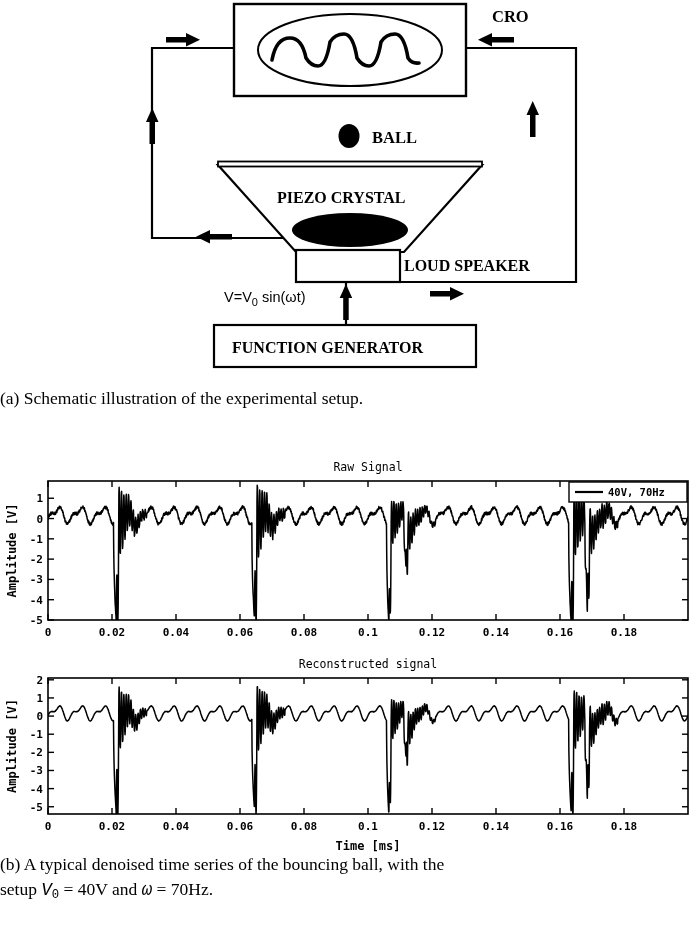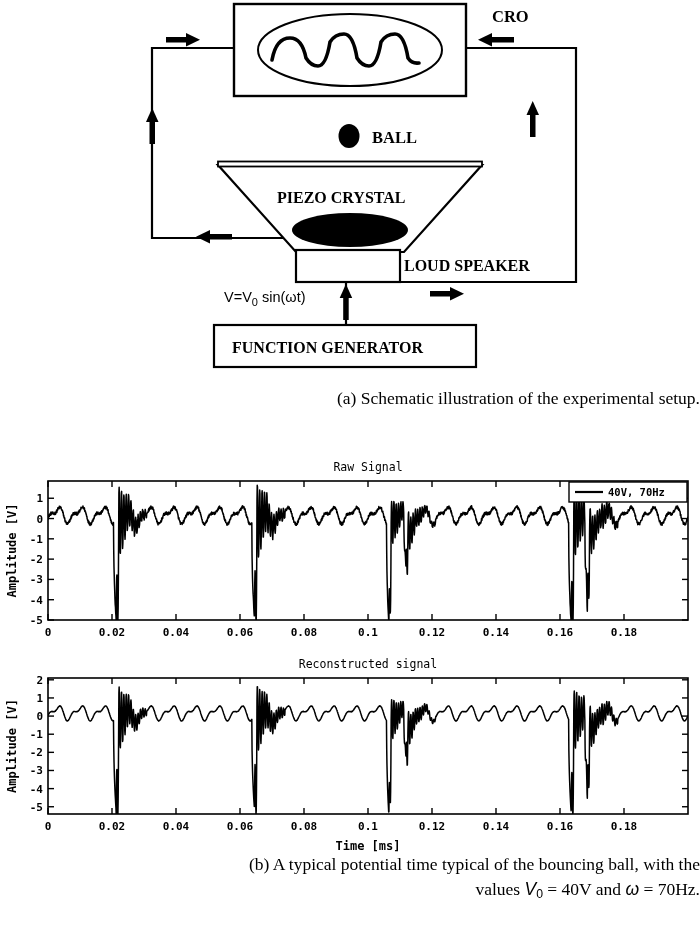--- a/index.html
+++ b/index.html
@@ -33,30 +33,30 @@
   .sch-label-sans {
     font-family: "Liberation Sans", sans-serif;
     fill: #000;
   }
 
   
   .caption {
     position: absolute;
     left: 0;
     width: 700px;
-    text-align: right;
+    text-align: left;
     font-family: "Liberation Serif", serif;
     font-size: 17.5px;
     line-height: 25px;
     color: #000;
   }
   #caption-a { top: 386px; }
   #caption-b { top: 852px; }
   .cap-line { display: block; white-space: nowrap; }
-  .mathvar { font-style: italic; font-family: Liberation Sans, sans-serif; }
+  .mathvar { font-style: italic; font-family: Liberation Mono, monospace; }
   .mathvar sub {
     font-size: 70%;
     font-style: normal;
     vertical-align: -0.25em;
   }
 
   
   #plots-panel {
     position: absolute;
     left: 0; top: 448px;
@@ -320,15 +320,15 @@
       <text x="0" y="0" class="axis-label" text-anchor="middle" transform="translate(16,98) rotate(-90)">Amplitude  [V]</text>
       <text x="368" y="202" class="axis-label" text-anchor="middle">Time  [ms]</text>
       <clipPath id="clip-reconstructed-signal">
         <rect x="48" y="30" width="640" height="136"></rect>
       </clipPath>
       <polyline points="48.00,67.55 48.25,66.98 48.49,66.75 48.74,66.04 48.98,65.46 49.23,65.34 49.48,64.79 49.72,64.57 49.97,64.18 50.22,64.07 50.46,64.08 50.71,63.85 50.95,63.70 51.20,63.70 51.45,63.43 51.69,63.54 51.94,63.30 52.18,63.51 52.43,63.78 52.68,63.61 52.92,63.58 53.17,63.79 53.42,63.56 53.66,63.71 53.91,63.63 54.15,63.62 54.40,63.65 54.65,63.44 54.89,63.40 55.14,63.07 55.38,63.28 55.63,62.77 55.88,62.39 56.12,62.18 56.37,61.90 56.62,61.43 56.86,61.41 57.11,61.04 57.35,60.69 57.60,60.20 57.85,59.67 58.09,59.54 58.34,58.89 58.58,58.87 58.83,58.56 59.08,58.48 59.32,58.04 59.57,57.90 59.82,58.18 60.06,57.82 60.31,58.03 60.55,58.08 60.80,58.45 61.05,58.62 61.29,59.25 61.54,59.61 61.78,60.04 62.03,60.48 62.28,61.28 62.52,61.77 62.77,62.72 63.02,63.45 63.26,63.93 63.51,64.79 63.75,65.54 64.00,66.61 64.25,67.24 64.49,67.83 64.74,68.65 64.98,69.27 65.23,69.91 65.48,70.58 65.72,71.18 65.97,71.87 66.22,72.13 66.46,72.45 66.71,72.50 66.95,72.93 67.20,72.99 67.45,72.83 67.69,72.91 67.94,72.74 68.18,72.30 68.43,72.30 68.68,71.79 68.92,71.44 69.17,71.07 69.42,70.53 69.66,70.17 69.91,69.42 70.15,69.12 70.40,68.41 70.65,67.91 70.89,67.64 71.14,67.06 71.38,66.29 71.63,66.18 71.88,65.79 72.12,65.01 72.37,64.97 72.62,64.71 72.86,64.26 73.11,63.83 73.35,63.86 73.60,63.50 73.85,63.58 74.09,63.52 74.34,63.58 74.58,63.41 74.83,63.44 75.08,63.47 75.32,63.66 75.57,63.80 75.82,63.69 76.06,63.84 76.31,63.81 76.55,63.55 76.80,63.73 77.05,63.74 77.29,63.64 77.54,63.35 77.78,63.41 78.03,63.35 78.28,62.89 78.52,62.72 78.77,62.43 79.02,62.27 79.26,61.80 79.51,61.73 79.75,61.13 80.00,60.81 80.25,60.45 80.49,60.09 80.74,59.61 80.98,59.16 81.23,58.87 81.48,58.65 81.72,58.57 81.97,58.09 82.22,58.04 82.46,58.05 82.71,57.82 82.95,58.02 83.20,57.99 83.45,58.46 83.69,58.36 83.94,58.97 84.18,59.27 84.43,59.70 84.68,60.14 84.92,60.91 85.17,61.26 85.42,62.02 85.66,62.68 85.91,63.46 86.15,64.33 86.40,64.91 86.65,65.94 86.89,66.47 87.14,67.47 87.38,68.15 87.63,68.73 87.88,69.47 88.12,70.21 88.37,70.70 88.62,71.13 88.86,71.84 89.11,72.21 89.35,72.50 89.60,72.62 89.85,72.63 90.09,72.99 90.34,72.91 90.58,72.96 90.83,72.66 91.08,72.40 91.32,72.31 91.57,71.85 91.82,71.33 92.06,71.06 92.31,70.51 92.55,70.17 92.80,69.66 93.05,69.10 93.29,68.68 93.54,67.72 93.78,67.35 94.03,66.77 94.28,66.42 94.52,65.98 94.77,65.37 95.02,65.32 95.26,64.64 95.51,64.69 95.75,64.15 96.00,64.12 96.25,63.74 96.49,63.78 96.74,63.53 96.98,63.33 97.23,63.29 97.48,63.57 97.72,63.40 97.97,63.63 98.22,63.68 98.46,63.43 98.71,63.55 98.95,63.82 99.20,63.58 99.45,63.66 99.69,63.58 99.94,63.56 100.18,63.79 100.43,63.75 100.68,63.32 100.92,63.14 101.17,62.93 101.42,62.79 101.66,62.59 101.91,62.13 102.15,61.73 102.40,61.40 102.65,61.09 102.89,60.72 103.14,60.29 103.38,59.92 103.63,59.53 103.88,59.38 104.12,58.92 104.37,58.75 104.62,58.68 104.86,58.22 105.11,57.93 105.35,58.09 105.60,57.91 105.85,58.08 106.09,58.16 106.34,58.25 106.58,58.56 106.83,58.86 107.08,59.14 107.32,59.91 107.57,60.29 107.82,60.79 108.06,61.30 108.31,62.13 108.55,62.75 108.80,63.69 109.05,64.45 109.29,65.18 109.54,65.73 109.78,66.74 110.03,67.44 110.28,68.31 110.52,69.09 110.77,69.42 111.02,70.17 111.26,70.90 111.51,71.30 111.75,71.98 112.00,71.95 112.25,72.28 112.49,72.61 112.74,72.68 112.98,73.09 113.23,73.05 113.48,72.63 113.72,96.74 113.97,111.85 114.22,121.79 114.46,129.38 114.71,135.88 114.95,141.64 115.20,146.94 115.45,151.29 115.69,155.62 115.94,159.66 116.18,166.00 116.43,140.61 116.68,122.94 116.92,121.44 117.17,133.35 117.42,151.33 117.66,164.95 117.91,166.00 118.15,151.02 118.40,121.50 118.65,81.14 118.89,44.62 119.14,38.98 119.38,46.49 119.63,64.17 119.88,83.65 120.12,97.18 120.37,99.71 120.62,90.34 120.86,73.42 121.11,55.92 121.35,44.66 121.60,44.16 121.85,54.44 122.09,70.54 122.34,85.35 122.58,93.51 122.83,91.89 123.08,81.08 123.32,65.69 123.57,52.69 123.82,46.55 124.06,49.13 124.31,59.46 124.55,72.69 124.80,83.50 125.05,86.75 125.29,82.05 125.54,70.98 125.78,58.41 126.03,48.78 126.28,46.21 126.52,50.83 126.77,60.83 127.02,71.22 127.26,78.30 127.51,78.66 127.75,72.56 128.00,62.47 128.25,52.84 128.49,46.84 128.74,47.74 128.98,53.98 129.23,62.95 129.48,71.44 129.72,75.72 129.97,74.54 130.22,68.52 130.46,60.51 130.71,54.02 130.95,51.90 131.20,54.99 131.45,61.83 131.69,70.42 131.94,76.81 132.18,79.36 132.43,76.97 132.68,71.51 132.92,65.60 133.17,61.52 133.42,61.57 133.66,65.18 133.91,71.89 134.15,78.57 134.40,82.55 134.65,83.07 134.89,79.39 135.14,74.28 135.38,69.17 135.63,66.42 135.88,67.34 136.12,71.12 136.37,75.91 136.62,80.49 136.86,82.10 137.11,80.37 137.35,76.11 137.60,70.99 137.85,66.67 138.09,65.29 138.34,66.07 138.58,69.25 138.83,72.84 139.08,75.69 139.32,75.50 139.57,73.30 139.82,69.18 140.06,64.74 140.31,61.81 140.55,61.30 140.80,63.07 141.05,65.96 141.29,68.91 141.54,70.52 141.78,70.04 142.03,67.41 142.28,64.31 142.52,61.39 142.77,60.03 143.02,60.31 143.26,62.84 143.51,65.74 143.75,67.99 144.00,69.10 144.25,68.11 144.49,66.00 144.74,63.12 144.98,61.55 145.23,60.66 145.48,61.67 145.72,64.09 145.97,66.11 146.22,67.68 146.46,67.50 146.71,62.99 146.95,63.10 147.20,62.77 147.45,62.51 147.69,62.11 147.94,61.89 148.18,61.38 148.43,61.10 148.68,60.83 148.92,60.39 149.17,59.89 149.42,59.37 149.66,59.21 149.91,58.84 150.15,58.60 150.40,58.41 150.65,58.27 150.89,58.13 151.14,57.86 151.38,58.20 151.63,58.01 151.88,58.31 152.12,58.30 152.37,58.80 152.62,58.94 152.86,59.16 153.11,59.77 153.35,60.40 153.60,60.82 153.85,61.77 154.09,62.21 154.34,63.19 154.58,63.69 154.83,64.59 155.08,65.55 155.32,66.28 155.57,66.85 155.82,67.85 156.06,68.60 156.31,69.12 156.55,70.00 156.80,70.27 157.05,70.78 157.29,71.42 157.54,71.69 157.78,72.20 158.03,72.38 158.28,72.56 158.52,72.92 158.77,73.09 159.02,72.70 159.26,72.61 159.51,72.39 159.75,72.29 160.00,71.99 160.25,71.77 160.49,71.35 160.74,70.86 160.98,70.23 161.23,69.80 161.48,69.31 161.72,69.00 161.97,68.45 162.22,67.78 162.46,67.11 162.71,66.87 162.95,66.40 163.20,65.70 163.45,65.22 163.69,65.06 163.94,64.68 164.18,64.42 164.43,64.06 164.68,64.01 164.92,63.57 165.17,63.47 165.42,63.78 165.66,63.63 165.91,63.41 166.15,63.48 166.40,63.53 166.65,63.47 166.89,63.43 167.14,63.75 167.38,63.87 167.63,63.53 167.88,63.89 168.12,63.65 168.37,63.89 168.62,63.77 168.86,63.44 169.11,63.48 169.35,63.23 169.60,63.30 169.85,62.95 170.09,62.52 170.34,62.35 170.58,61.91 170.83,61.68 171.08,61.42 171.32,60.85 171.57,60.47 171.82,60.40 172.06,59.93 172.31,59.52 172.55,59.06 172.80,58.96 173.05,58.69 173.29,58.19 173.54,58.33 173.78,58.17 174.03,57.94 174.28,58.09 174.52,58.08 174.77,58.32 175.02,58.43 175.26,58.53 175.51,59.16 175.75,59.57 176.00,59.71 176.25,60.41 176.49,61.14 176.74,61.49 176.98,62.44 177.23,62.95 177.48,63.89 177.72,64.64 177.97,65.57 178.22,66.37 178.46,66.89 178.71,67.71 178.95,68.57 179.20,69.41 179.45,70.00 179.69,70.34 179.94,70.94 180.18,71.36 180.43,72.02 180.68,72.48 180.92,72.62 181.17,72.97 181.42,72.93 181.66,73.00 181.91,72.80 182.15,72.73 182.40,72.40 182.65,72.53 182.89,71.85 183.14,71.64 183.38,71.02 183.63,70.75 183.88,70.33 184.12,69.91 184.37,69.35 184.62,68.61 184.86,68.09 185.11,67.56 185.35,67.18 185.60,66.49 185.85,66.17 186.09,65.57 186.34,65.29 186.58,65.08 186.83,64.66 187.08,64.39 187.32,63.92 187.57,63.95 187.82,63.69 188.06,63.46 188.31,63.34 188.55,63.42 188.80,63.37 189.05,63.48 189.29,63.38 189.54,63.71 189.78,63.62 190.03,63.72 190.28,63.91 190.52,63.78 190.77,63.62 191.02,63.55 191.26,63.58 191.51,63.70 191.75,63.67 192.00,63.65 192.25,63.12 192.49,62.91 192.74,62.77 192.98,62.59 193.23,62.49 193.48,62.20 193.72,61.55 193.97,61.16 194.22,61.12 194.46,60.37 194.71,60.13 194.95,60.00 195.20,59.32 195.45,59.07 195.69,58.67 195.94,58.64 196.18,58.28 196.43,58.37 196.68,58.16 196.92,57.83 197.17,57.83 197.42,57.87 197.66,58.29 197.91,58.63 198.15,58.75 198.40,59.10 198.65,59.65 198.89,59.93 199.14,60.38 199.38,61.32 199.63,61.71 199.88,62.64 200.12,63.05 200.37,63.80 200.62,64.93 200.86,65.72 201.11,66.39 201.35,67.35 201.60,67.75 201.85,68.83 202.09,69.14 202.34,69.89 202.58,70.37 202.83,71.29 203.08,71.47 203.32,71.89 203.57,72.43 203.82,72.47 204.06,72.89 204.31,72.95 204.55,72.88 204.80,72.94 205.05,72.94 205.29,72.61 205.54,72.20 205.78,72.09 206.03,71.78 206.28,71.38 206.52,70.83 206.77,70.26 207.02,69.50 207.26,68.98 207.51,68.58 207.75,68.18 208.00,67.38 208.25,67.08 208.49,66.58 208.74,65.87 208.98,65.82 209.23,65.09 209.48,64.89 209.72,64.64 209.97,64.08 210.22,63.85 210.46,63.72 210.71,63.56 210.95,63.74 211.20,63.36 211.45,63.54 211.69,63.43 211.94,63.44 212.18,63.65 212.43,63.54 212.68,63.76 212.92,63.52 213.17,63.67 213.42,63.82 213.66,63.69 213.91,63.86 214.15,63.55 214.40,63.46 214.65,63.51 214.89,63.39 215.14,63.28 215.38,63.00 215.63,62.68 215.88,62.57 216.12,62.31 216.37,62.06 216.62,61.53 216.86,61.40 217.11,60.89 217.35,60.70 217.60,59.92 217.85,59.70 218.09,59.49 218.34,59.22 218.58,58.89 218.83,58.64 219.08,58.31 219.32,58.08 219.57,58.26 219.82,57.93 220.06,57.91 220.31,58.18 220.55,58.08 220.80,58.55 221.05,58.67 221.29,59.12 221.54,59.52 221.78,59.87 222.03,60.50 222.28,61.05 222.52,62.00 222.77,62.78 223.02,63.36 223.26,64.11 223.51,65.01 223.75,65.80 224.00,66.48 224.25,67.27 224.49,67.81 224.74,68.56 224.98,69.43 225.23,70.24 225.48,70.65 225.72,71.06 225.97,71.83 226.22,71.99 226.46,72.26 226.71,72.52 226.95,73.01 227.20,73.01 227.45,72.78 227.69,73.04 227.94,72.83 228.18,72.41 228.43,72.11 228.68,71.91 228.92,71.61 229.17,71.00 229.42,70.69 229.66,70.16 229.91,69.74 230.15,69.20 230.40,68.42 230.65,68.08 230.89,67.43 231.14,67.00 231.38,66.57 231.63,65.99 231.88,65.64 232.12,65.09 232.37,64.92 232.62,64.45 232.86,64.06 233.11,64.02 233.35,63.77 233.60,63.63 233.85,63.58 234.09,63.60 234.34,63.60 234.58,63.59 234.83,63.69 235.08,63.67 235.32,63.54 235.57,63.62 235.82,63.66 236.06,63.52 236.31,63.86 236.55,63.69 236.80,63.71 237.05,63.60 237.29,63.57 237.54,63.54 237.78,63.33 238.03,63.20 238.28,63.20 238.52,63.00 238.77,62.75 239.02,62.13 239.26,61.72 239.51,61.37 239.75,61.26 240.00,61.02 240.25,60.48 240.49,60.21 240.74,59.62 240.98,59.35 241.23,59.02 241.48,58.94 241.72,58.34 241.97,58.50 242.22,58.22 242.46,58.21 242.71,57.99 242.95,58.04 243.20,57.93 243.45,58.15 243.69,58.34 243.94,58.93 244.18,59.10 244.43,59.70 244.68,60.16 244.92,60.58 245.17,61.36 245.42,62.05 245.66,62.68 245.91,63.55 246.15,64.09 246.40,64.98 246.65,65.71 246.89,66.60 247.14,67.27 247.38,67.96 247.63,68.98 247.88,69.55 248.12,70.35 248.37,70.82 248.62,71.36 248.86,71.60 249.11,72.13 249.35,72.57 249.60,72.84 249.85,72.61 250.09,72.77 250.34,73.06 250.58,72.96 250.83,72.60 251.08,72.30 251.32,72.21 251.57,71.72 251.82,71.35 252.06,102.34 252.31,114.57 252.55,123.17 252.80,130.28 253.05,136.09 253.29,141.45 253.54,146.52 253.78,150.91 254.03,154.71 254.28,158.46 254.52,154.07 254.77,128.06 255.02,116.41 255.26,121.73 255.51,138.47 255.75,157.17 256.00,166.00 256.25,162.80 256.49,140.80 256.74,106.50 256.98,52.38 257.23,38.69 257.48,38.84 257.72,51.98 257.97,72.39 258.22,91.71 258.46,101.88 258.71,99.17 258.95,85.22 259.20,66.11 259.45,49.33 259.69,41.54 259.94,46.09 260.18,59.98 260.43,77.13 260.68,91.06 260.92,95.45 261.17,89.02 261.42,74.93 261.66,58.57 261.91,46.74 262.15,43.60 262.40,50.59 262.65,63.39 262.89,77.03 263.14,85.78 263.38,85.88 263.63,77.58 263.88,64.39 264.12,51.45 264.37,44.01 264.62,44.64 264.86,52.61 265.11,64.48 265.35,74.88 265.60,79.90 265.85,77.66 266.09,69.39 266.34,58.20 266.58,49.59 266.83,46.20 267.08,49.88 267.32,58.52 267.57,69.26 267.82,77.21 268.06,79.82 268.31,76.55 268.55,68.82 268.80,60.36 269.05,54.90 269.29,54.98 269.54,60.23 269.78,69.10 270.03,77.37 270.28,82.98 270.52,83.27 270.77,79.12 271.02,72.24 271.26,66.00 271.51,62.75 271.75,64.25 272.00,69.66 272.25,76.82 272.49,83.10 272.74,85.71 272.98,83.86 273.23,78.45 273.48,72.20 273.72,66.91 273.97,65.01 274.22,67.22 274.46,71.65 274.71,77.24 274.95,80.71 275.20,80.78 275.45,77.52 275.69,72.38 275.94,66.79 276.18,62.69 276.43,62.24 276.68,64.47 276.92,68.83 277.17,72.73 277.42,74.44 277.66,73.42 277.91,70.21 278.15,65.49 278.40,61.34 278.65,59.16 278.89,59.95 279.14,62.95 279.38,66.74 279.63,69.59 279.88,70.84 280.12,69.48 280.37,66.44 280.62,62.77 280.86,60.16 281.11,59.27 281.35,61.18 281.60,64.17 281.85,67.32 282.09,69.62 282.34,69.55 282.58,68.11 282.83,64.75 283.08,61.89 283.32,60.05 283.57,60.29 283.82,61.72 284.06,64.43 284.31,66.72 284.55,67.35 284.80,66.86 285.05,61.88 285.29,61.59 285.54,61.21 285.78,60.62 286.03,60.16 286.28,59.87 286.52,59.41 286.77,59.11 287.02,58.77 287.26,58.84 287.51,58.54 287.75,58.34 288.00,58.25 288.25,58.01 288.49,58.09 288.74,57.89 288.98,58.14 289.23,58.36 289.48,58.39 289.72,58.80 289.97,59.10 290.22,59.72 290.46,60.09 290.71,60.94 290.95,61.70 291.20,62.15 291.45,63.06 291.69,63.78 291.94,64.64 292.18,65.19 292.43,66.03 292.68,66.67 292.92,67.44 293.17,68.18 293.42,69.02 293.66,69.51 293.91,70.35 294.15,71.00 294.40,71.24 294.65,71.92 294.89,72.22 295.14,72.50 295.38,72.74 295.63,72.64 295.88,72.84 296.12,73.05 296.37,72.78 296.62,72.54 296.86,72.18 297.11,72.31 297.35,71.60 297.60,71.22 297.85,70.85 298.09,70.60 298.34,69.80 298.58,69.20 298.83,68.78 299.08,68.17 299.32,67.86 299.57,67.32 299.82,66.77 300.06,66.34 300.31,65.81 300.55,65.39 300.80,65.23 301.05,64.56 301.29,64.24 301.54,64.32 301.78,63.77 302.03,63.70 302.28,63.80 302.52,63.48 302.77,63.66 303.02,63.32 303.26,63.65 303.51,63.36 303.75,63.76 304.00,63.78 304.25,63.71 304.49,63.76 304.74,63.69 304.98,63.86 305.23,63.74 305.48,63.75 305.72,63.49 305.97,63.49 306.22,63.28 306.46,63.56 306.71,62.99 306.95,62.97 307.20,62.78 307.45,62.52 307.69,62.04 307.94,61.91 308.18,61.63 308.43,61.18 308.68,60.64 308.92,60.46 309.17,59.75 309.42,59.66 309.66,59.20 309.91,58.81 310.15,58.59 310.40,58.59 310.65,58.09 310.89,58.30 311.14,58.12 311.38,58.03 311.63,57.90 311.88,58.12 312.12,58.46 312.37,58.56 312.62,58.94 312.86,59.55 313.11,60.01 313.35,60.43 313.60,61.18 313.85,61.43 314.09,62.10 314.34,62.90 314.58,63.81 314.83,64.64 315.08,65.27 315.32,66.23 315.57,67.07 315.82,67.85 316.06,68.54 316.31,69.33 316.55,69.70 316.80,70.54 317.05,70.89 317.29,71.64 317.54,71.77 317.78,72.09 318.03,72.50 318.28,72.78 318.52,72.87 318.77,72.94 319.02,72.90 319.26,72.85 319.51,72.67 319.75,72.50 320.00,71.88 320.25,71.55 320.49,71.10 320.74,71.04 320.98,70.47 321.23,69.70 321.48,69.54 321.72,68.69 321.97,68.15 322.22,67.71 322.46,67.24 322.71,66.76 322.95,66.03 323.20,65.60 323.45,65.45 323.69,64.94 323.94,64.56 324.18,64.22 324.43,64.01 324.68,64.09 324.92,63.60 325.17,63.43 325.42,63.75 325.66,63.54 325.91,63.58 326.15,63.45 326.40,63.40 326.65,63.37 326.89,63.55 327.14,63.68 327.38,63.78 327.63,63.68 327.88,63.88 328.12,63.69 328.37,63.66 328.62,63.83 328.86,63.81 329.11,63.35 329.35,63.44 329.60,63.27 329.85,63.07 330.09,62.75 330.34,62.48 330.58,61.99 330.83,61.62 331.08,61.21 331.32,60.78 331.57,60.65 331.82,60.29 332.06,59.74 332.31,59.37 332.55,59.19 332.80,58.83 333.05,58.81 333.29,58.55 333.54,58.16 333.78,57.94 334.03,57.95 334.28,57.93 334.52,58.09 334.77,58.13 335.02,58.24 335.26,58.74 335.51,59.15 335.75,59.44 336.00,60.01 336.25,60.41 336.49,61.20 336.74,61.87 336.98,62.20 337.23,63.25 337.48,64.05 337.72,64.52 337.97,65.55 338.22,66.07 338.46,67.08 338.71,67.73 338.95,68.68 339.20,69.08 339.45,69.81 339.69,70.57 339.94,71.00 340.18,71.74 340.43,71.95 340.68,72.27 340.92,72.78 341.17,72.70 341.42,72.96 341.66,72.80 341.91,72.99 342.15,72.81 342.40,72.45 342.65,72.39 342.89,71.84 343.14,71.62 343.38,71.30 343.63,70.91 343.88,70.34 344.12,69.79 344.37,69.34 344.62,68.62 344.86,68.07 345.11,67.62 345.35,67.26 345.60,66.77 345.85,66.13 346.09,65.66 346.34,65.23 346.58,65.04 346.83,64.46 347.08,64.54 347.32,63.98 347.57,63.71 347.82,63.82 348.06,63.76 348.31,63.77 348.55,63.33 348.80,63.52 349.05,63.45 349.29,63.57 349.54,63.49 349.78,63.74 350.03,63.58 350.28,63.52 350.52,63.73 350.77,63.56 351.02,63.69 351.26,63.56 351.51,63.87 351.75,63.36 352.00,63.28 352.25,63.38 352.49,63.12 352.74,63.01 352.98,62.43 353.23,62.19 353.48,62.12 353.72,61.86 353.97,61.51 354.22,60.79 354.46,60.68 354.71,60.27 354.95,59.86 355.20,59.50 355.45,59.00 355.69,58.80 355.94,58.68 356.18,58.43 356.43,58.23 356.68,58.05 356.92,58.15 357.17,57.99 357.42,57.90 357.66,58.28 357.91,58.34 358.15,58.91 358.40,59.22 358.65,59.37 358.89,60.14 359.14,60.75 359.38,61.30 359.63,61.71 359.88,62.53 360.12,63.14 360.37,63.95 360.62,64.90 360.86,65.63 361.11,66.41 361.35,67.33 361.60,67.74 361.85,68.74 362.09,69.43 362.34,70.11 362.58,70.75 362.83,71.13 363.08,71.50 363.32,71.84 363.57,72.41 363.82,72.46 364.06,72.83 364.31,73.06 364.55,73.06 364.80,72.90 365.05,72.89 365.29,72.58 365.54,72.34 365.78,71.77 366.03,71.69 366.28,71.33 366.52,70.79 366.77,70.41 367.02,69.82 367.26,69.06 367.51,68.62 367.75,68.12 368.00,67.58 368.25,66.90 368.49,66.67 368.74,65.97 368.98,65.44 369.23,65.38 369.48,64.76 369.72,64.50 369.97,64.35 370.22,63.92 370.46,63.69 370.71,63.79 370.95,63.79 371.20,63.61 371.45,63.67 371.69,63.48 371.94,63.40 372.18,63.38 372.43,63.38 372.68,63.52 372.92,63.65 373.17,63.92 373.42,63.60 373.66,63.88 373.91,63.65 374.15,63.81 374.40,63.63 374.65,63.74 374.89,63.52 375.14,63.32 375.38,62.92 375.63,62.96 375.88,62.77 376.12,62.33 376.37,61.97 376.62,61.67 376.86,61.23 377.11,61.04 377.35,60.38 377.60,60.30 377.85,59.70 378.09,59.30 378.34,58.97 378.58,58.65 378.83,58.63 379.08,58.26 379.32,58.00 379.57,57.86 379.82,58.00 380.06,57.85 380.31,58.21 380.55,58.16 380.80,58.31 381.05,58.85 381.29,59.17 381.54,59.40 381.78,59.92 382.03,60.56 382.28,61.08 382.52,61.86 382.77,62.64 383.02,63.14 383.26,64.05 383.51,64.67 383.75,65.58 384.00,66.67 384.25,67.07 384.49,67.99 384.74,68.53 384.98,69.60 385.23,69.99 385.48,70.50 385.72,71.08 385.97,71.57 386.22,71.94 386.46,72.46 386.71,100.46 386.95,115.95 387.20,126.39 387.45,135.11 387.69,142.29 387.94,148.32 388.18,154.32 388.43,159.03 388.68,164.02 388.92,163.74 389.17,143.82 389.42,134.43 389.66,136.24 389.91,145.63 390.15,153.90 390.40,154.53 390.65,142.55 390.89,115.51 391.14,71.74 391.38,57.49 391.63,51.64 391.88,54.95 392.12,66.61 392.37,79.75 392.62,89.13 392.86,90.40 393.11,83.66 393.35,71.28 393.60,59.27 393.85,52.42 394.09,53.51 394.34,61.26 394.58,72.52 394.83,81.66 395.08,85.38 395.32,81.71 395.57,72.62 395.82,62.63 396.06,55.82 396.31,54.88 396.55,59.62 396.80,68.66 397.05,76.91 397.29,80.99 397.54,79.41 397.78,72.91 398.03,64.36 398.28,57.63 398.52,54.96 398.77,57.80 399.02,63.97 399.26,70.63 399.51,74.95 399.75,74.98 400.00,70.38 400.25,63.48 400.49,57.04 400.74,53.59 400.98,54.61 401.23,58.53 401.48,64.49 401.72,68.58 401.97,69.46 402.22,67.16 402.46,61.86 402.71,56.56 402.95,53.40 403.20,53.67 403.45,56.66 403.69,61.62 403.94,77.99 404.18,89.46 404.43,94.52 404.68,95.79 404.92,96.02 405.17,96.51 405.42,99.69 405.66,104.97 405.91,108.00 406.15,96.45 406.40,94.30 406.65,100.13 406.89,109.74 407.14,117.26 407.38,116.70 407.63,103.38 407.88,85.28 408.12,73.92 408.37,65.50 408.62,63.63 408.86,69.28 409.11,79.24 409.35,89.53 409.60,95.65 409.85,95.24 410.09,88.34 410.34,78.38 410.58,70.26 410.83,66.41 411.08,68.51 411.32,75.54 411.57,83.76 411.82,89.08 412.06,89.95 412.31,84.87 412.55,76.97 412.80,69.16 413.05,64.30 413.29,64.48 413.54,68.62 413.78,74.99 414.03,80.24 414.28,81.78 414.52,78.80 414.77,73.11 415.02,66.10 415.26,61.48 415.51,60.69 415.75,63.35 416.00,68.67 416.25,73.69 416.49,75.92 416.74,74.79 416.98,70.89 417.23,65.65 417.48,61.82 417.72,60.21 417.97,62.20 418.22,66.01 418.46,70.47 418.71,73.27 418.95,73.61 419.20,72.06 419.45,67.16 419.69,62.10 419.94,59.51 420.18,59.65 420.43,62.69 420.68,66.94 420.92,70.44 421.17,71.65 421.42,70.12 421.66,66.17 421.91,61.82 422.15,58.86 422.40,57.97 422.65,59.57 422.89,62.65 423.14,65.47 423.38,66.96 423.63,66.25 423.88,63.26 424.12,59.84 424.37,56.77 424.62,55.73 424.86,56.25 425.11,58.76 425.35,61.33 425.60,63.31 425.85,63.73 426.09,62.22 426.34,59.54 426.58,57.38 426.83,56.52 427.08,57.28 427.32,59.41 427.57,62.63 427.82,64.99 428.06,66.05 428.31,65.68 428.55,64.44 428.80,63.31 429.05,62.67 429.29,63.39 429.54,65.38 429.78,67.99 430.03,70.52 430.28,71.84 430.52,72.30 430.77,71.33 431.02,70.23 431.26,69.76 431.51,69.96 431.75,70.95 432.00,72.77 432.25,74.45 432.49,75.38 432.74,75.58 432.98,74.91 433.23,73.49 433.48,72.26 433.72,71.55 433.97,71.34 434.22,72.24 434.46,73.33 434.71,73.80 434.95,73.39 435.20,72.19 435.45,70.77 435.69,68.99 435.94,68.11 436.18,68.61 436.43,67.68 436.68,67.54 436.92,66.64 437.17,66.43 437.42,65.89 437.66,65.45 437.91,65.25 438.15,64.59 438.40,64.42 438.65,64.14 438.89,64.11 439.14,63.73 439.38,63.80 439.63,63.43 439.88,63.33 440.12,63.50 440.37,63.58 440.62,63.54 440.86,63.69 441.11,63.82 441.35,63.62 441.60,63.87 441.85,63.90 442.09,63.91 442.34,63.56 442.58,63.85 442.83,63.79 443.08,63.67 443.32,63.67 443.57,63.50 443.82,63.07 444.06,63.14 444.31,62.80 444.55,62.46 444.80,62.21 445.05,61.86 445.29,61.49 445.54,61.31 445.78,60.91 446.03,60.52 446.28,59.86 446.52,59.47 446.77,59.29 447.02,58.87 447.26,58.87 447.51,58.51 447.75,58.26 448.00,58.04 448.25,58.03 448.49,58.08 448.74,58.04 448.98,58.04 449.23,58.26 449.48,58.65 449.72,58.95 449.97,59.29 450.22,59.74 450.46,60.26 450.71,60.91 450.95,61.45 451.20,62.07 451.45,62.74 451.69,63.61 451.94,64.44 452.18,65.36 452.43,66.07 452.68,66.71 452.92,67.46 453.17,68.41 453.42,68.87 453.66,69.86 453.91,70.28 454.15,70.69 454.40,71.25 454.65,72.04 454.89,72.10 455.14,72.32 455.38,72.72 455.63,73.02 455.88,73.11 456.12,72.73 456.37,73.01 456.62,72.64 456.86,72.42 457.11,72.13 457.35,71.88 457.60,71.17 457.85,70.79 458.09,70.51 458.34,69.93 458.58,69.29 458.83,68.67 459.08,68.24 459.32,67.61 459.57,67.39 459.82,66.81 460.06,66.25 460.31,65.66 460.55,65.62 460.80,65.05 461.05,64.76 461.29,64.26 461.54,64.06 461.78,63.79 462.03,63.75 462.28,63.58 462.52,63.43 462.77,63.43 463.02,63.40 463.26,63.70 463.51,63.74 463.75,63.53 464.00,63.46 464.25,63.57 464.49,63.70 464.74,63.56 464.98,63.95 465.23,63.81 465.48,63.58 465.72,63.82 465.97,63.79 466.22,63.61 466.46,63.25 466.71,63.32 466.95,62.77 467.20,62.82 467.45,62.31 467.69,62.00 467.94,61.73 468.18,61.36 468.43,61.05 468.68,60.62 468.92,60.42 469.17,59.99 469.42,59.54 469.66,59.18 469.91,58.93 470.15,58.71 470.40,58.47 470.65,58.43 470.89,58.24 471.14,57.85 471.38,58.20 471.63,57.88 471.88,58.07 472.12,58.19 472.37,58.83 472.62,59.19 472.86,59.20 473.11,59.88 473.35,60.16 473.60,60.98 473.85,61.71 474.09,62.50 474.34,63.07 474.58,63.67 474.83,64.68 475.08,65.54 475.32,66.22 475.57,66.99 475.82,67.77 476.06,68.41 476.31,69.20 476.55,69.87 476.80,70.39 477.05,71.02 477.29,71.34 477.54,71.74 477.78,72.04 478.03,72.43 478.28,72.67 478.52,72.83 478.77,72.90 479.02,72.68 479.26,72.60 479.51,72.66 479.75,72.21 480.00,72.03 480.25,71.63 480.49,71.25 480.74,70.80 480.98,70.40 481.23,69.95 481.48,69.33 481.72,68.71 481.97,68.06 482.22,67.78 482.46,67.14 482.71,66.90 482.95,66.14 483.20,65.66 483.45,65.28 483.69,64.92 483.94,64.46 484.18,64.19 484.43,64.01 484.68,63.99 484.92,63.69 485.17,63.52 485.42,63.40 485.66,63.33 485.91,63.46 486.15,63.54 486.40,63.37 486.65,63.40 486.89,63.63 487.14,63.79 487.38,63.86 487.63,63.82 487.88,63.58 488.12,63.59 488.37,63.69 488.62,63.52 488.86,63.80 489.11,63.68 489.35,63.37 489.60,63.10 489.85,62.75 490.09,62.52 490.34,62.47 490.58,62.06 490.83,61.68 491.08,61.22 491.32,61.17 491.57,60.56 491.82,60.18 492.06,59.83 492.31,59.73 492.55,59.08 492.80,58.89 493.05,58.69 493.29,58.49 493.54,58.17 493.78,58.04 494.03,57.85 494.28,57.85 494.52,58.26 494.77,58.13 495.02,58.49 495.26,58.82 495.51,59.08 495.75,59.35 496.00,59.92 496.25,60.28 496.49,60.93 496.74,61.61 496.98,62.22 497.23,63.08 497.48,63.80 497.72,64.55 497.97,65.44 498.22,66.16 498.46,67.02 498.71,67.83 498.95,68.71 499.20,69.18 499.45,70.05 499.69,70.38 499.94,70.87 500.18,71.62 500.43,72.15 500.68,72.18 500.92,72.61 501.17,72.67 501.42,72.85 501.66,73.02 501.91,72.75 502.15,72.54 502.40,72.61 502.65,72.11 502.89,72.05 503.14,71.81 503.38,71.39 503.63,70.56 503.88,70.41 504.12,69.80 504.37,69.24 504.62,68.71 504.86,67.99 505.11,67.49 505.35,67.25 505.60,66.71 505.85,65.99 506.09,65.79 506.34,65.25 506.58,64.79 506.83,64.44 507.08,64.52 507.32,64.31 507.57,63.76 507.82,63.82 508.06,63.50 508.31,63.40 508.55,63.67 508.80,63.51 509.05,63.55 509.29,63.72 509.54,63.78 509.78,63.58 510.03,63.75 510.28,63.85 510.52,63.96 510.77,63.73 511.02,63.79 511.26,63.66 511.51,63.78 511.75,63.41 512.00,63.61 512.25,63.33 512.49,62.89 512.74,62.95 512.98,62.82 513.23,62.22 513.48,62.17 513.72,61.56 513.97,61.46 514.22,61.11 514.46,60.43 514.71,60.21 514.95,60.03 515.20,59.66 515.45,59.04 515.69,58.81 515.94,58.49 516.18,58.17 516.43,58.03 516.68,58.16 516.92,57.94 517.17,57.90 517.42,58.18 517.66,58.32 517.91,58.51 518.15,58.85 518.40,59.12 518.65,59.44 518.89,60.06 519.14,60.76 519.38,61.21 519.63,61.83 519.88,62.29 520.12,63.38 520.37,63.97 520.62,64.63 520.86,65.59 521.11,66.40 521.35,67.01 521.60,67.81 521.85,68.50 522.09,69.15 522.34,70.05 522.58,70.45 522.83,70.97 523.08,71.80 523.32,71.88 523.57,72.43 523.82,72.74 524.06,72.93 524.31,72.79 524.55,72.79 524.80,73.06 525.05,72.69 525.29,72.68 525.54,72.35 525.78,72.16 526.03,71.78 526.28,71.36 526.52,70.78 526.77,70.07 527.02,69.85 527.26,69.14 527.51,68.46 527.75,67.91 528.00,67.54 528.25,67.22 528.49,66.62 528.74,66.08 528.98,65.56 529.23,65.17 529.48,64.78 529.72,64.69 529.97,64.20 530.22,64.03 530.46,63.75 530.71,63.66 530.95,63.55 531.20,63.44 531.45,63.59 531.69,63.49 531.94,63.40 532.18,63.63 532.43,63.61 532.68,63.66 532.92,63.82 533.17,63.57 533.42,63.57 533.66,63.97 533.91,63.54 534.15,63.54 534.40,63.82 534.65,63.49 534.89,63.64 535.14,63.27 535.38,63.16 535.63,62.65 535.88,62.55 536.12,62.41 536.37,62.11 536.62,61.83 536.86,61.21 537.11,61.06 537.35,60.46 537.60,59.93 537.85,59.60 538.09,59.28 538.34,59.26 538.58,58.86 538.83,58.49 539.08,58.25 539.32,58.15 539.57,57.86 539.82,58.18 540.06,57.91 540.31,57.90 540.55,58.46 540.80,58.51 541.05,58.85 541.29,59.04 541.54,59.65 541.78,60.27 542.03,60.78 542.28,61.26 542.52,61.97 542.77,62.59 543.02,63.46 543.26,63.95 543.51,65.09 543.75,65.71 544.00,66.62 544.25,67.05 544.49,67.79 544.74,68.67 544.98,69.51 545.23,70.05 545.48,70.80 545.72,71.18 545.97,71.63 546.22,72.15 546.46,72.37 546.71,72.64 546.95,73.01 547.20,72.76 547.45,72.82 547.69,72.77 547.94,72.57 548.18,72.59 548.43,72.39 548.68,71.80 548.92,71.56 549.17,71.31 549.42,70.63 549.66,70.01 549.91,69.84 550.15,69.13 550.40,68.72 550.65,68.01 550.89,67.63 551.14,66.86 551.38,66.59 551.63,65.99 551.88,65.49 552.12,65.15 552.37,64.77 552.62,64.47 552.86,64.35 553.11,64.12 553.35,63.91 553.60,63.75 553.85,63.67 554.09,63.47 554.34,63.44 554.58,63.34 554.83,63.43 555.08,63.65 555.32,63.77 555.57,63.70 555.82,63.47 556.06,63.54 556.31,63.75 556.55,63.95 556.80,63.96 557.05,63.63 557.29,63.57 557.54,63.45 557.78,63.25 558.03,63.43 558.28,63.22 558.52,62.69 558.77,62.71 559.02,62.30 559.26,61.87 559.51,61.53 559.75,61.21 560.00,60.87 560.25,60.39 560.49,59.90 560.74,59.90 560.98,59.45 561.23,58.98 561.48,58.54 561.72,58.31 561.97,58.34 562.22,57.97 562.46,58.13 562.71,57.80 562.95,57.83 563.20,58.17 563.45,58.48 563.69,58.58 563.94,58.84 564.18,59.39 564.43,59.56 564.68,60.04 564.92,60.86 565.17,61.35 565.42,61.83 565.66,62.77 565.91,63.56 566.15,64.42 566.40,65.19 566.65,65.88 566.89,66.79 567.14,67.51 567.38,68.17 567.63,68.80 567.88,69.72 568.12,70.05 568.37,70.80 568.62,71.23 568.86,102.44 569.11,115.08 569.35,124.49 569.60,132.28 569.85,138.73 570.09,144.70 570.34,149.92 570.58,154.58 570.83,159.10 571.08,162.76 571.32,159.94 571.57,136.03 571.82,124.43 572.06,127.59 572.31,141.65 572.55,158.10 572.80,166.00 573.05,164.20 573.29,146.09 573.54,114.61 573.78,62.32 574.03,46.90 574.28,43.08 574.52,51.25 574.77,67.99 575.02,85.86 575.26,98.25 575.51,100.06 575.75,90.99 576.00,74.66 576.25,57.40 576.49,45.92 576.74,44.42 576.98,53.04 577.23,67.77 577.48,83.15 577.72,92.29 577.97,92.84 578.22,84.26 578.46,70.24 578.71,56.23 578.95,47.98 579.20,48.45 579.45,56.87 579.69,69.33 579.94,81.48 580.18,88.36 580.43,87.11 580.68,79.05 580.92,66.60 581.17,55.40 581.42,49.14 581.66,50.31 581.91,57.54 582.15,68.30 582.40,77.77 582.65,82.01 582.89,80.01 583.14,72.00 583.38,61.42 583.63,52.26 583.88,47.75 584.12,49.73 584.37,56.32 584.62,65.17 584.86,72.46 585.11,99.67 585.35,110.37 585.60,112.61 585.85,111.67 586.09,111.32 586.34,114.22 586.58,121.90 586.83,133.06 587.08,145.72 587.32,150.15 587.57,130.53 587.82,118.21 588.06,116.70 588.31,123.29 588.55,133.32 588.80,139.49 589.05,135.97 589.29,118.32 589.54,83.21 589.78,69.96 590.03,60.08 590.28,58.34 590.52,64.48 590.77,76.38 591.02,89.15 591.26,97.12 591.51,98.20 591.75,91.70 592.00,81.35 592.25,71.21 592.49,65.53 592.74,66.26 592.98,73.29 593.23,83.16 593.48,91.66 593.72,95.24 593.97,92.59 594.22,84.61 594.46,74.98 594.71,67.84 594.95,64.83 595.20,67.69 595.45,74.38 595.69,81.52 595.94,86.47 596.18,86.54 596.43,81.61 596.68,74.03 596.92,66.73 597.17,62.09 597.42,61.61 597.66,65.62 597.91,71.75 598.15,77.50 598.40,79.95 598.65,77.93 598.89,73.07 599.14,66.48 599.38,61.23 599.63,59.38 599.88,61.57 600.12,66.17 600.37,71.68 600.62,75.70 600.86,76.04 601.11,73.64 601.35,68.54 601.60,61.56 601.85,56.33 602.09,55.83 602.34,59.73 602.58,65.97 602.83,72.76 603.08,76.61 603.32,76.18 603.57,71.82 603.82,65.43 604.06,59.48 604.31,56.18 604.55,56.55 604.80,60.64 605.05,65.89 605.29,70.63 605.54,72.05 605.78,70.06 606.03,65.59 606.28,59.72 606.52,55.32 606.77,53.43 607.02,55.00 607.26,58.90 607.51,63.33 607.75,66.75 608.00,67.01 608.25,64.61 608.49,60.82 608.74,56.49 608.98,53.76 609.23,53.87 609.48,56.71 609.72,60.54 609.97,64.77 610.22,67.12 610.46,67.34 610.71,65.21 610.95,62.12 611.20,59.87 611.45,59.04 611.69,60.35 611.94,63.82 612.18,67.75 612.43,71.34 612.68,72.96 612.92,72.60 613.17,71.05 613.42,68.63 613.66,67.06 613.91,67.26 614.15,68.96 614.40,71.71 614.65,75.01 614.89,77.03 615.14,77.75 615.38,76.28 615.63,73.99 615.88,71.80 616.12,70.37 616.37,70.47 616.62,71.65 616.86,73.90 617.11,75.54 617.35,76.10 617.60,75.39 617.85,70.70 618.09,70.37 618.34,69.86 618.58,69.19 618.83,68.87 619.08,68.40 619.32,67.76 619.57,67.19 619.82,66.63 620.06,66.18 620.31,65.68 620.55,65.62 620.80,64.94 621.05,64.49 621.29,64.46 621.54,64.37 621.78,63.93 622.03,63.94 622.28,63.67 622.52,63.61 622.77,63.72 623.02,63.40 623.26,63.41 623.51,63.51 623.75,63.49 624.00,63.78 624.25,63.56 624.49,63.62 624.74,63.93 624.98,63.76 625.23,63.59 625.48,63.88 625.72,63.83 625.97,63.66 626.22,63.47 626.46,63.45 626.71,63.03 626.95,62.91 627.20,62.53 627.45,62.31 627.69,62.05 627.94,61.71 628.18,61.58 628.43,61.08 628.68,60.66 628.92,60.18 629.17,59.99 629.42,59.38 629.66,59.04 629.91,58.73 630.15,58.79 630.40,58.23 630.65,58.05 630.89,57.99 631.14,57.83 631.38,58.10 631.63,57.98 631.88,58.10 632.12,58.37 632.37,58.62 632.62,58.84 632.86,59.18 633.11,59.83 633.35,60.26 633.60,60.79 633.85,61.47 634.09,62.20 634.34,63.03 634.58,63.63 634.83,64.43 635.08,65.23 635.32,66.16 635.57,66.82 635.82,67.78 636.06,68.35 636.31,69.15 636.55,69.92 636.80,70.27 637.05,71.16 637.29,71.46 637.54,71.68 637.78,72.11 638.03,72.69 638.28,72.66 638.52,72.99 638.77,72.83 639.02,72.87 639.26,72.68 639.51,72.73 639.75,72.45 640.00,71.96 640.25,71.65 640.49,71.35 640.74,71.04 640.98,70.49 641.23,70.05 641.48,69.40 641.72,68.64 641.97,68.21 642.22,67.66 642.46,67.39 642.71,66.52 642.95,66.12 643.20,65.73 643.45,65.30 643.69,64.83 643.94,64.77 644.18,64.48 644.43,64.04 644.68,63.99 644.92,63.98 645.17,63.83 645.42,63.40 645.66,63.72 645.91,63.43 646.15,63.47 646.40,63.51 646.65,63.54 646.89,63.82 647.14,63.78 647.38,63.89 647.63,63.67 647.88,63.90 648.12,63.91 648.37,63.94 648.62,63.88 648.86,63.61 649.11,63.69 649.35,63.11 649.60,63.18 649.85,62.89 650.09,62.50 650.34,62.35 650.58,62.20 650.83,61.66 651.08,61.35 651.32,60.83 651.57,60.74 651.82,60.41 652.06,59.83 652.31,59.69 652.55,59.30 652.80,58.91 653.05,58.46 653.29,58.57 653.54,58.06 653.78,57.87 654.03,57.94 654.28,58.16 654.52,58.05 654.77,58.35 655.02,58.35 655.26,58.47 655.51,59.17 655.75,59.59 656.00,60.11 656.25,60.59 656.49,61.24 656.74,61.61 656.98,62.32 657.23,62.97 657.48,63.87 657.72,64.81 657.97,65.38 658.22,66.40 658.46,67.11 658.71,67.72 658.95,68.74 659.20,69.11 659.45,69.81 659.69,70.67 659.94,71.24 660.18,71.47 660.43,72.07 660.68,72.40 660.92,72.37 661.17,72.80 661.42,72.90 661.66,73.03 661.91,73.02 662.15,72.64 662.40,72.73 662.65,72.16 662.89,72.18 663.14,71.67 663.38,71.15 663.63,70.79 663.88,70.09 664.12,69.80 664.37,69.43 664.62,68.89 664.86,67.98 665.11,67.73 665.35,67.17 665.60,66.45 665.85,66.09 666.09,65.85 666.34,65.44 666.58,65.09 666.83,64.71 667.08,64.28 667.32,64.21 667.57,63.89 667.82,63.60 668.06,63.53 668.31,63.77 668.55,63.58 668.80,63.44 669.05,63.61 669.29,63.58 669.54,63.47 669.78,63.58 670.03,63.49 670.28,63.82 670.52,63.74 670.77,63.81 671.02,63.59 671.26,63.63 671.51,63.72 671.75,63.72 672.00,63.47 672.25,63.16 672.49,63.12 672.74,62.82 672.98,62.42 673.23,62.49 673.48,62.12 673.72,61.65 673.97,61.22 674.22,61.09 674.46,60.45 674.71,59.99 674.95,59.82 675.20,59.52 675.45,59.29 675.69,58.69 675.94,58.41 676.18,58.15 676.43,58.31 676.68,57.87 676.92,58.10 677.17,58.17 677.42,57.96 677.66,58.18 677.91,58.33 678.15,58.90 678.40,59.05 678.65,59.46 678.89,59.91 679.14,60.60 679.38,61.02 679.63,61.69 679.88,62.68 680.12,63.07 680.37,63.97 680.62,64.72 680.86,65.76 681.11,66.54 681.35,67.02 681.60,67.92 681.85,68.64 682.09,69.18 682.34,70.00 682.58,70.71 682.83,71.13 683.08,71.71 683.32,72.06 683.57,72.23 683.82,72.51 684.06,72.85 684.31,73.07 684.55,72.74 684.80,72.85 685.05,72.87 685.29,72.49 685.54,72.47 685.78,71.75 686.03,71.74 686.28,71.01 686.52,70.77 686.77,70.40 687.02,69.82 687.26,69.38 687.51,68.67 687.75,68.17 688.00,67.47" class="trace" stroke="#000000" clip-path="url(#clip-reconstructed-signal)"></polyline>
     </svg>
 </div>
 
 <div class="caption" id="caption-b">
-  <span class="cap-line">(b) A typical potential time typical of the bouncing ball, with the</span>
-  <span class="cap-line"><span>values </span><span class="mathvar"><span>V</span><sub>0</sub></span><span> = 40V and </span><span class="mathvar">ω</span><span> = 70Hz.</span></span>
+  <span class="cap-line">(b) A typical denoised time series of the bouncing ball, with the</span>
+  <span class="cap-line"><span>setup </span><span class="mathvar"><span>V</span><sub>0</sub></span><span> = 40V and </span><span class="mathvar">ω</span><span> = 70Hz.</span></span>
 </div>
 
 </body></html>

